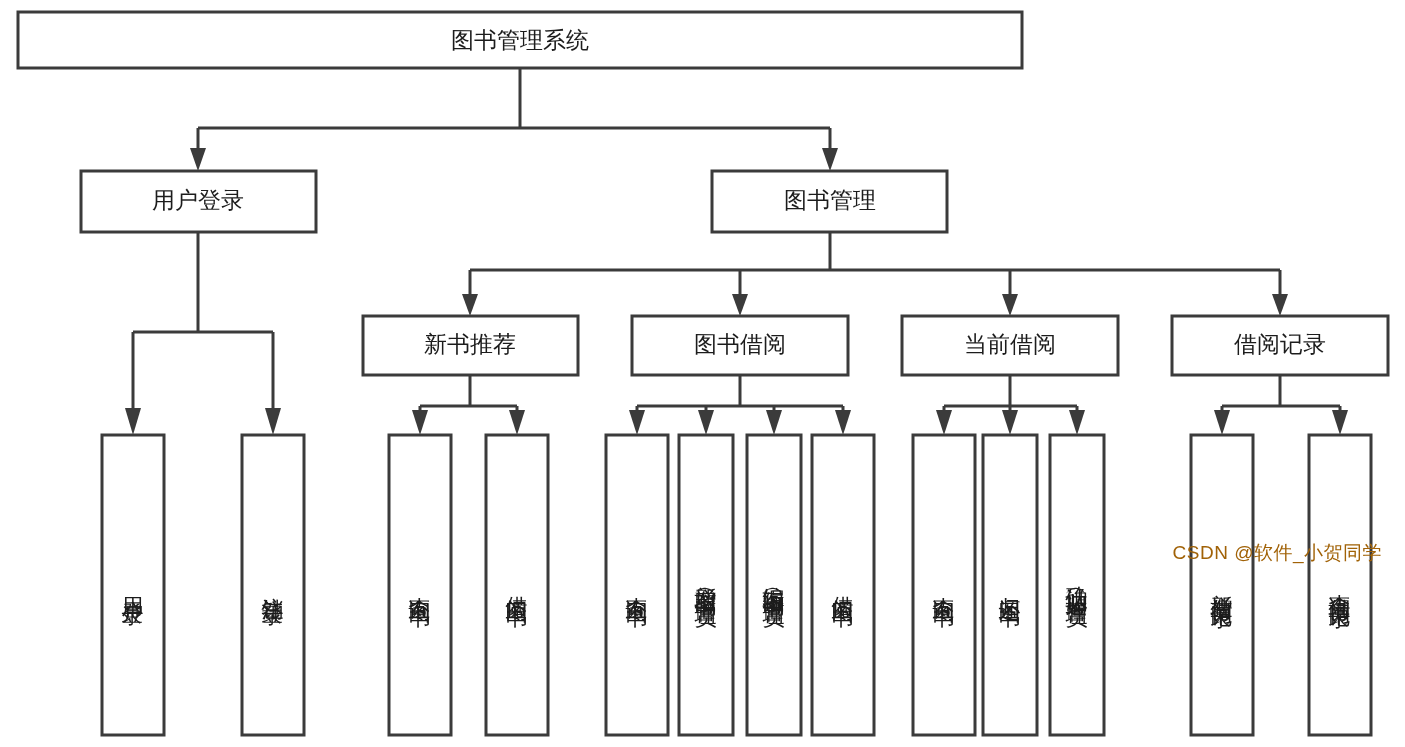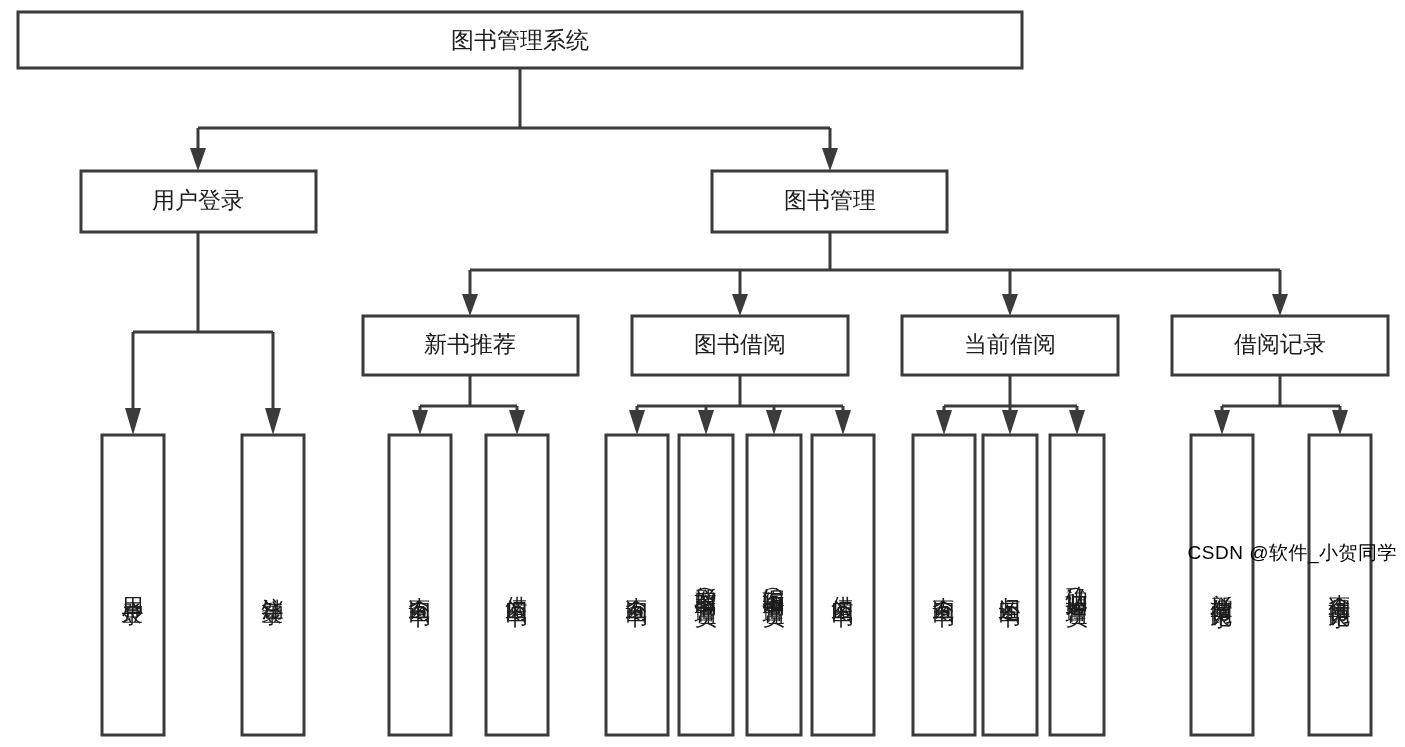--- a/index.html
+++ b/index.html
@@ -53,25 +53,25 @@
     font-family: "Liberation Sans", "DejaVu Sans", sans-serif;
     font-size: 22px;
     fill: #1c1c1c;
     writing-mode: vertical-rl;
     text-orientation: upright;
     text-anchor: middle;
     letter-spacing: 3px;
   }
   .watermark {
     position: absolute;
-    right: 8px;
+    right: 23px;
     bottom: 6px;
     font-family: "Liberation Sans", "DejaVu Sans", sans-serif;
     font-size: 19px;
-    color: #000000;
+    color: #a16207;
     white-space: nowrap;
     user-select: none;
     letter-spacing: 0.5px;
   }
 </style>
 </head>
 <body>
 
 <div id="diagram-root">
 

